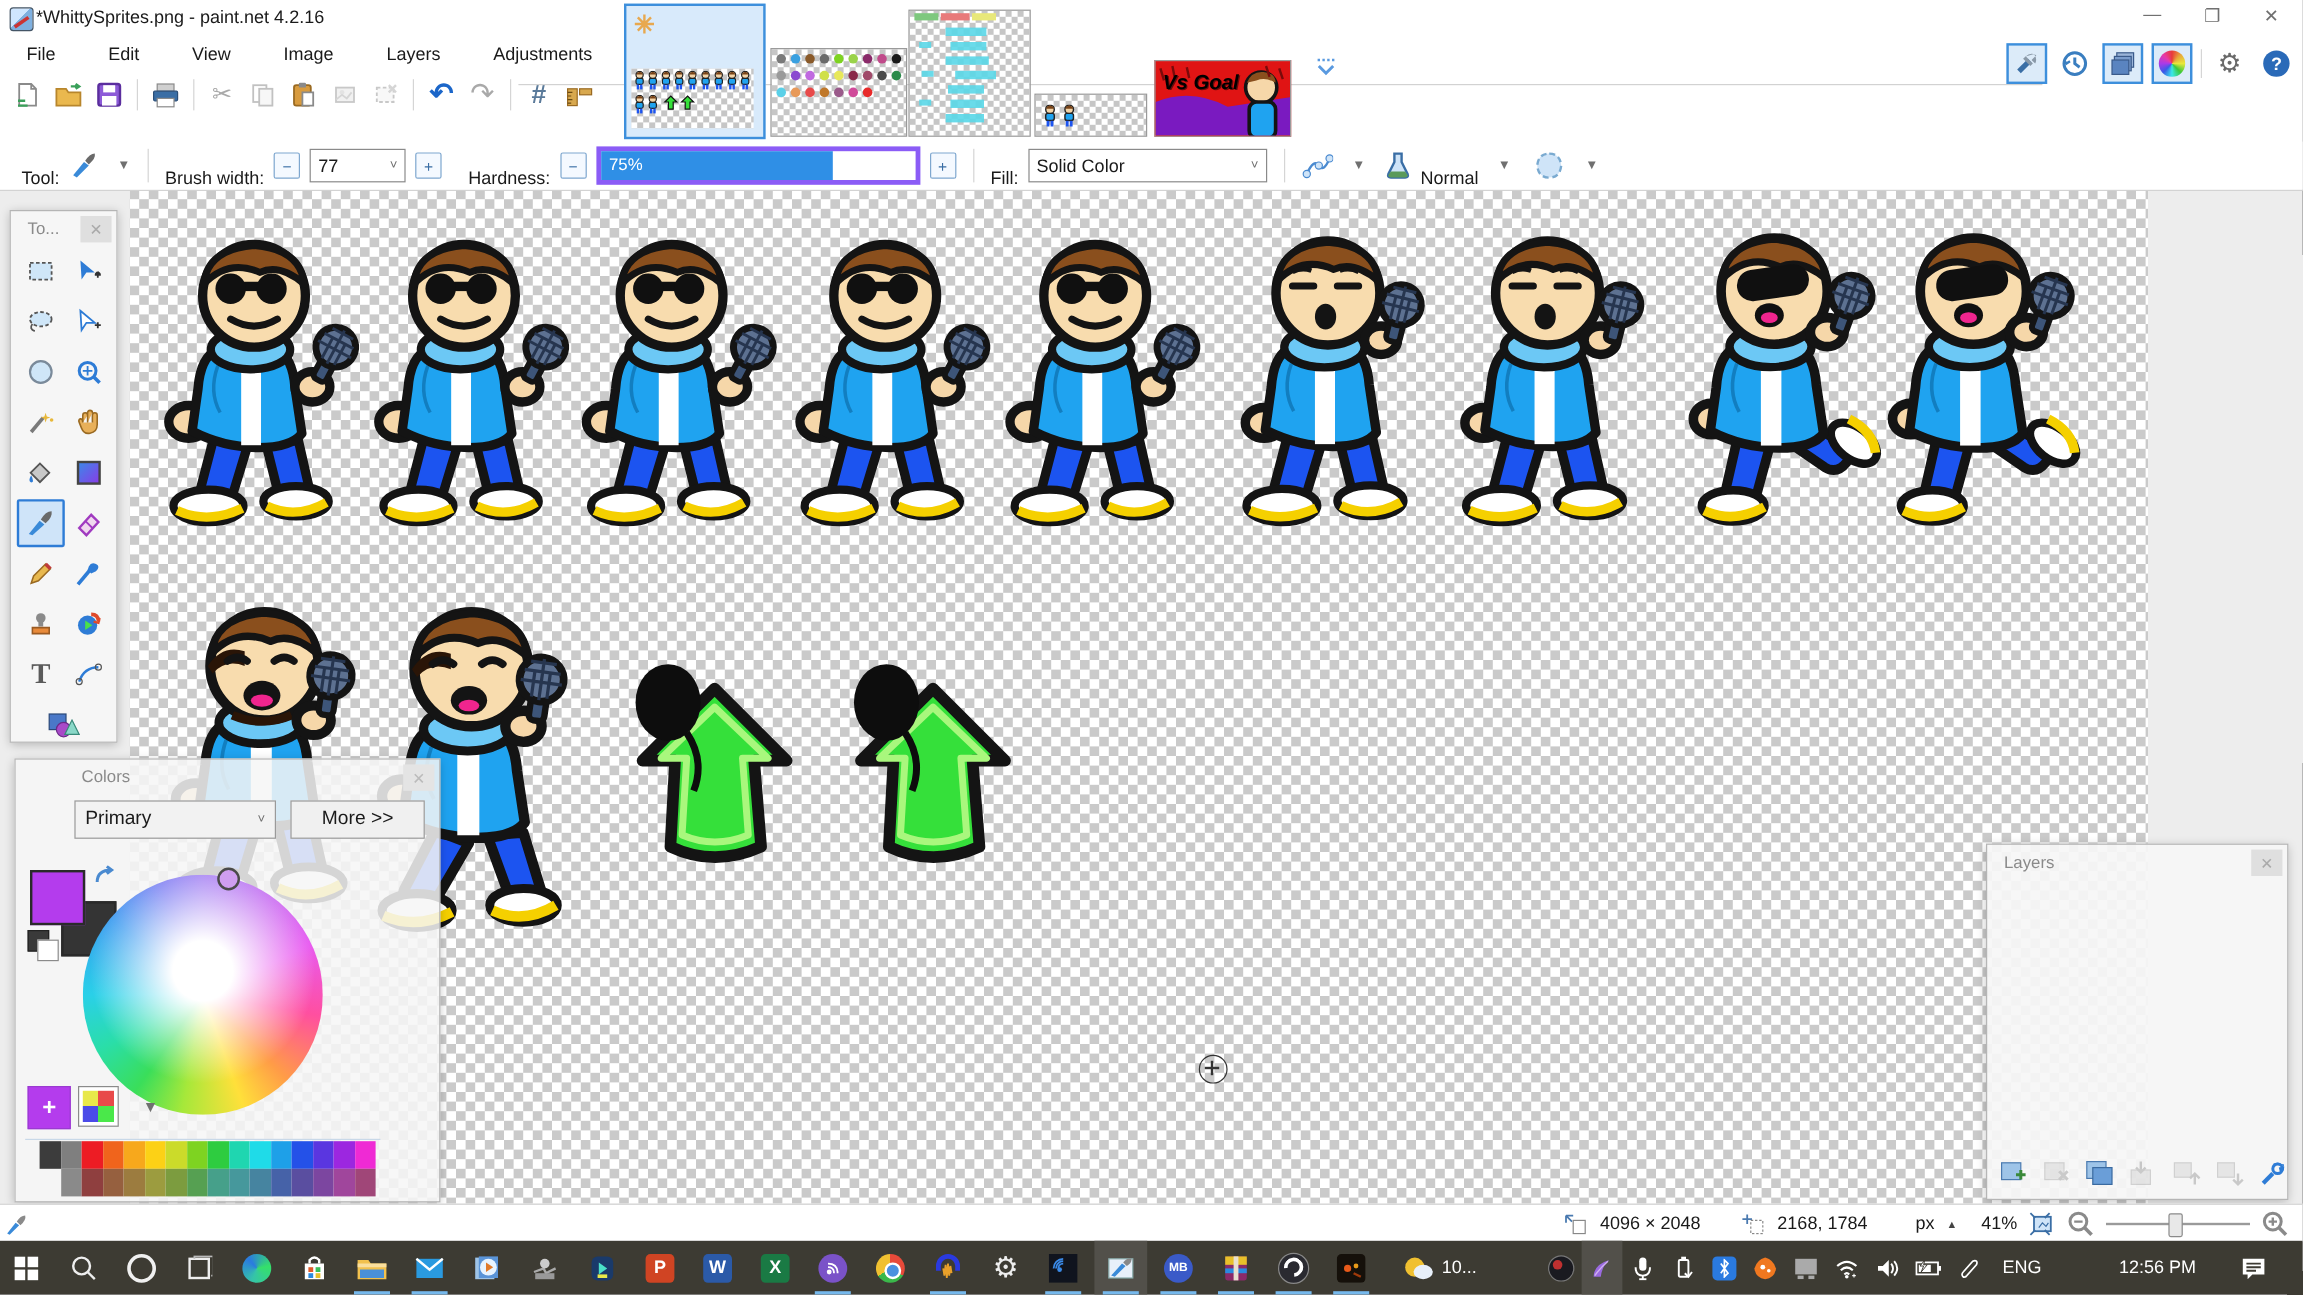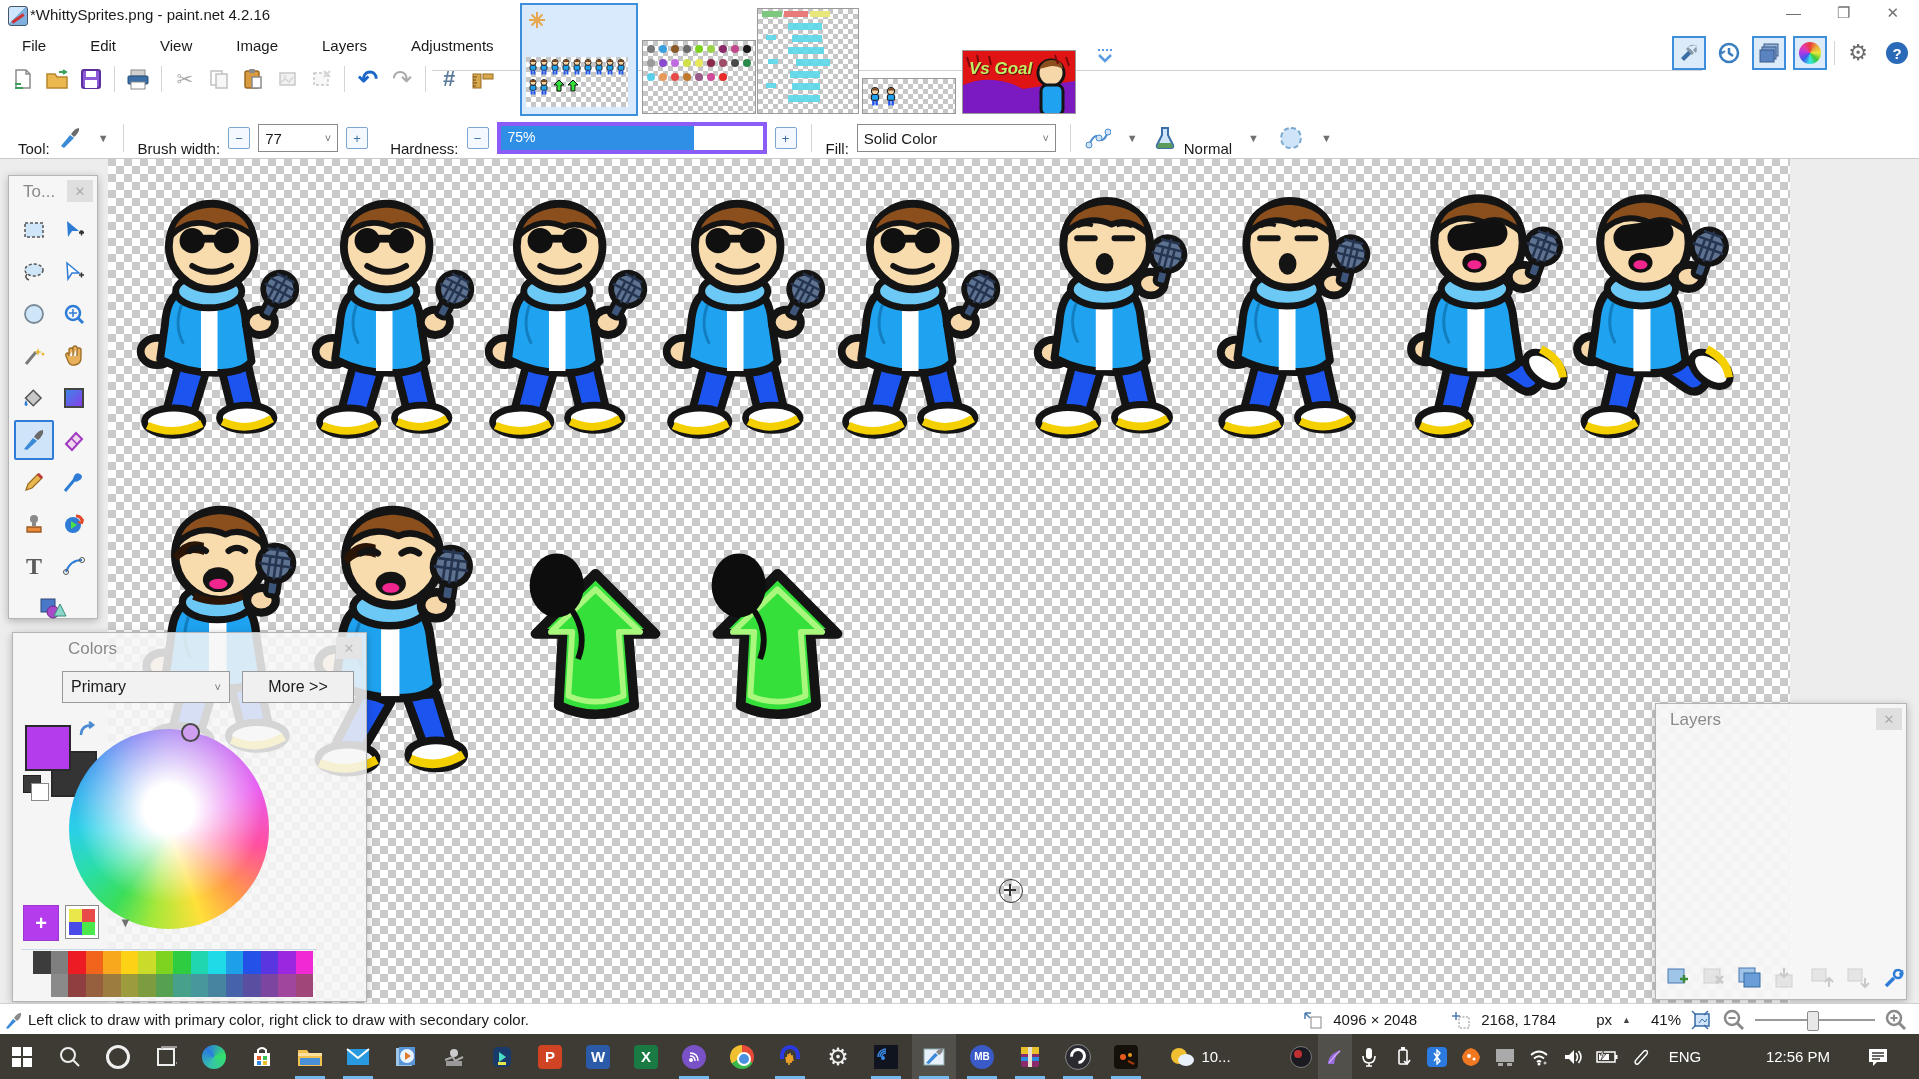--- a/index.html
+++ b/index.html
@@ -43,21 +43,21 @@
   .slider75 .txt{position:absolute;left:7px;top:3px;color:#fff;font-size:14px;z-index:1;}
   .opt-sep{width:1px;height:28px;background:#d5d5d5;margin:0 6px;}
   
   .canvas{position:absolute;left:108px;top:158px;width:1682px;height:845px;}
   .sprite{position:absolute;}
   .brush-cursor{position:absolute;left:999px;top:879px;width:22px;height:22px;border:1.5px solid #333;border-radius:50%;z-index:3;}
   .brush-cursor::after{content:"";position:absolute;left:9px;top:4px;width:1.5px;height:12px;background:#333;}
   .brush-cursor::before{content:"";position:absolute;left:4px;top:9px;width:12px;height:1.5px;background:#333;}
   
   .panel{position:absolute;background:rgba(246,246,246,.92);border:1px solid #b5b5b5;box-shadow:0 2px 8px rgba(0,0,0,.25);z-index:5;}
-  .panel-title{font-size:17px;color:#8a8a8a;padding:6px 0 0 14px;}
+  .panel-title{font-size:14px;color:#8a8a8a;padding:6px 0 0 14px;}
   .panel-close{position:absolute;right:4px;top:4px;width:26px;height:22px;background:#dfdfdf;color:#aaa;
                display:flex;align-items:center;justify-content:center;font-size:13px;}
   .tool-grid{display:grid;grid-template-columns:38px 38px;gap:2px;justify-content:center;margin-top:8px;}
   .tool-cell{width:36px;height:36px;display:flex;align-items:center;justify-content:center;border:2px solid transparent;border-radius:2px;}
   .tool-cell.selected{background:#cfe4f9;border-color:#2e7cd6;}
   
   .colors-row{display:flex;gap:12px;margin:12px 8px 0 8px;}
   .select-box{flex:1;height:30px;border:1px solid #9a9a9a;background:#f2f2f2;display:flex;align-items:center;justify-content:space-between;padding:0 8px;font-size:16px;color:#1a1a1a;}
   .more-btn{width:110px;height:30px;border:1px solid #9a9a9a;background:#f0f0f0;display:flex;align-items:center;justify-content:center;font-size:16px;color:#1a1a1a;}
   .swatch-lg{position:absolute;width:42px;height:42px;border:2px solid #2a2a2a;}
@@ -439,21 +439,21 @@
     <div class="tab" style="left:962px;top:50px;width:112px;height:62px;background:#e01414;">
       <svg width="112" height="62">
         <path d="M0 34 Q30 22 60 38 L112 30 V62 H0 Z" fill="#7a1ac0"></path>
         <g transform="translate(70 8)">
             <circle cx="18" cy="14" r="13" fill="#f6d7a9" stroke="#141414" stroke-width="3"></circle>
             <path d="M6 10 Q10 0 20 1 Q30 2 30 10 Q22 5 14 8 Z" fill="#8a4f1d"></path>
             <rect x="8" y="26" width="22" height="30" rx="6" fill="#1fa3f0" stroke="#141414" stroke-width="3"></rect>
           </g>
         <path d="M4 6 l3 10 M14 4 l2 10 M26 5 l2 9 M92 4 l3 9 M103 6 l3 9" stroke="#7a0a0a" stroke-width="2"></path>
       </svg>
-      <div style="position:absolute;left:6px;top:8px;color:#bef264;font-size:17px;font-weight:bold;font-style:italic;text-shadow:1px 1px 0 #6a0a0a;">Vs Goal</div>
+      <div style="position:absolute;left:6px;top:8px;color:#000000;font-size:17px;font-weight:bold;font-style:italic;text-shadow:1px 1px 0 #6a0a0a;">Vs Goal</div>
     </div>
     <svg width="18" height="16" style="position:absolute;left:1096px;top:48px;">
       <path d="M2 2 h14" stroke="#5a9ae0" stroke-width="2" stroke-dasharray="2 2"></path>
         <path d="M3 7 l6 6 6 -6" fill="none" stroke="#5a9ae0" stroke-width="2.5"></path>
     </svg>
 
     <div class="util-row">
       <div class="util-btn active">
         <svg width="22" height="22">
             <path d="M3 16 L12 7 l3 3 -9 9 z" fill="#3a6ea5"></path>
@@ -777,21 +777,20 @@
           </svg>
         </div>
     </div>
   </div>
 
   <div class="statusbar">
     <svg width="20" height="20" style="margin:0 4px 0 4px;">
         <path d="M2 18 L9 9 l3 2 -8 8 z" fill="#3a8ad8"></path>
         <path d="M10 8 q3 -5 7 -5 q1 4 -4 8 z" fill="#8a8a8a"></path>
       </svg>
-    <span>Left click to draw with primary color, right click to draw with secondary color.</span>
     <div class="status-right">
       <svg width="20" height="18">
           <path d="M2 2 h6 m-6 0 v6 m0 -6 l5 5" stroke="#4a7ab0" stroke-width="1.5" fill="none"></path>
           <rect x="8" y="6" width="10" height="11" fill="#fff" stroke="#888"></rect>
         </svg>
       <span>4096 × 2048</span>
       <svg width="20" height="18" style="margin-left:24px;">
           <path d="M5 1 v8 M1 5 h8" stroke="#4a7ab0" stroke-width="1.5"></path>
           <rect x="8" y="6" width="10" height="11" fill="#fff" stroke="#888" stroke-dasharray="2 1.5"></rect>
         </svg>

